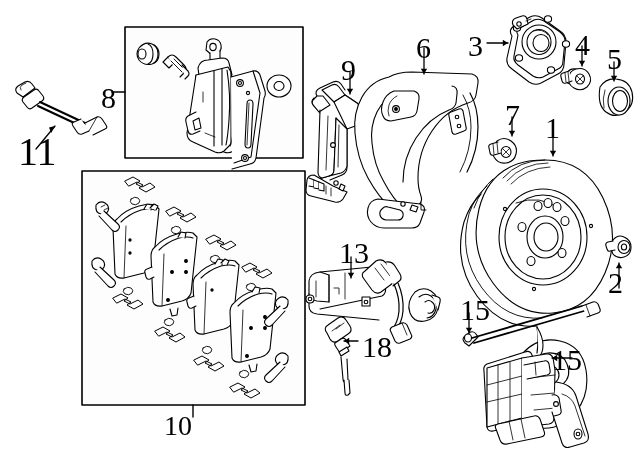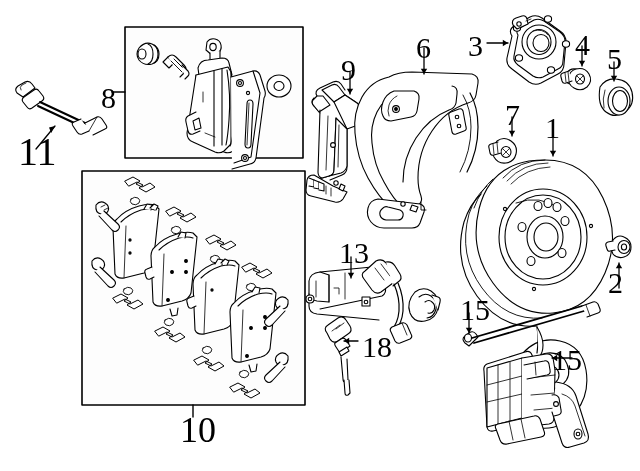--- a/index.html
+++ b/index.html
@@ -451,20 +451,20 @@
 
 <div class="callout-num" style="left:545px;top:113px;">1</div>
 <div class="callout-num" style="left:608px;top:268px;">2</div>
 <div class="callout-num" style="left:468px;top:31px;">3</div>
 <div class="callout-num" style="left:575px;top:30px;">4</div>
 <div class="callout-num" style="left:607px;top:44px;">5</div>
 <div class="callout-num" style="left:416px;top:33px;">6</div>
 <div class="callout-num" style="left:505px;top:100px;">7</div>
 <div class="callout-num" style="left:101px;top:83px;">8</div>
 <div class="callout-num" style="left:341px;top:55px;">9</div>
-<div class="callout-num" style="left:180px;top:412px;font-size:36px;">10</div>
+<div class="callout-num" style="left:164px;top:412px;font-size:28px;">10</div>
 <div class="callout-num" style="left:18px;top:132px;font-size:40px;">11</div>
 <div class="callout-num" style="left:362px;top:332px;">18</div>
 <div class="callout-num" style="left:339px;top:238px;">13</div>
 <div class="callout-num" style="left:460px;top:295px;">15</div>
 <div class="callout-num" style="left:552px;top:345px;">15</div>
 
 </div>
 
 </body></html>

